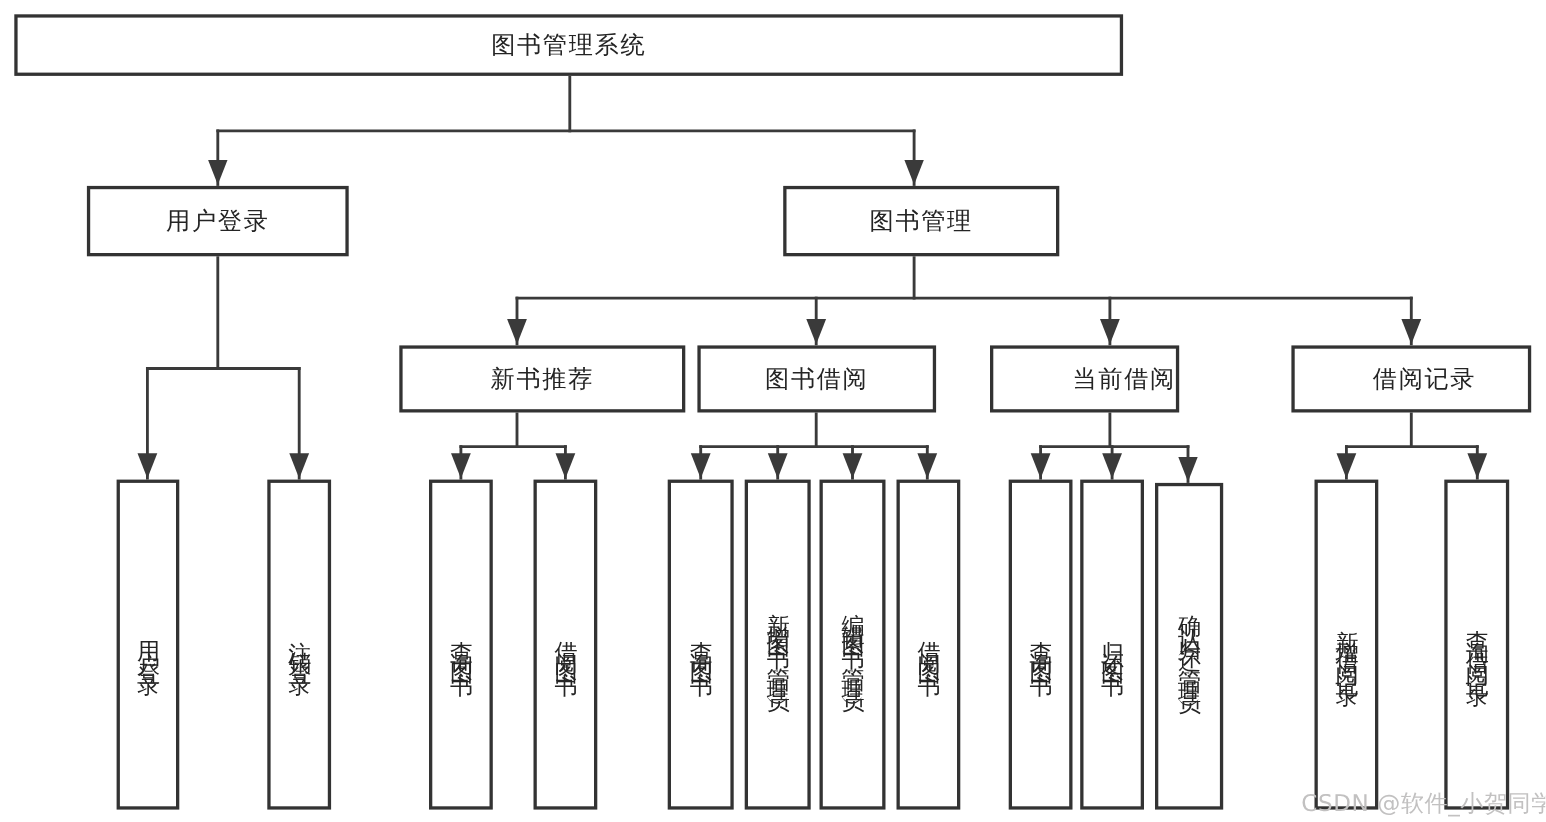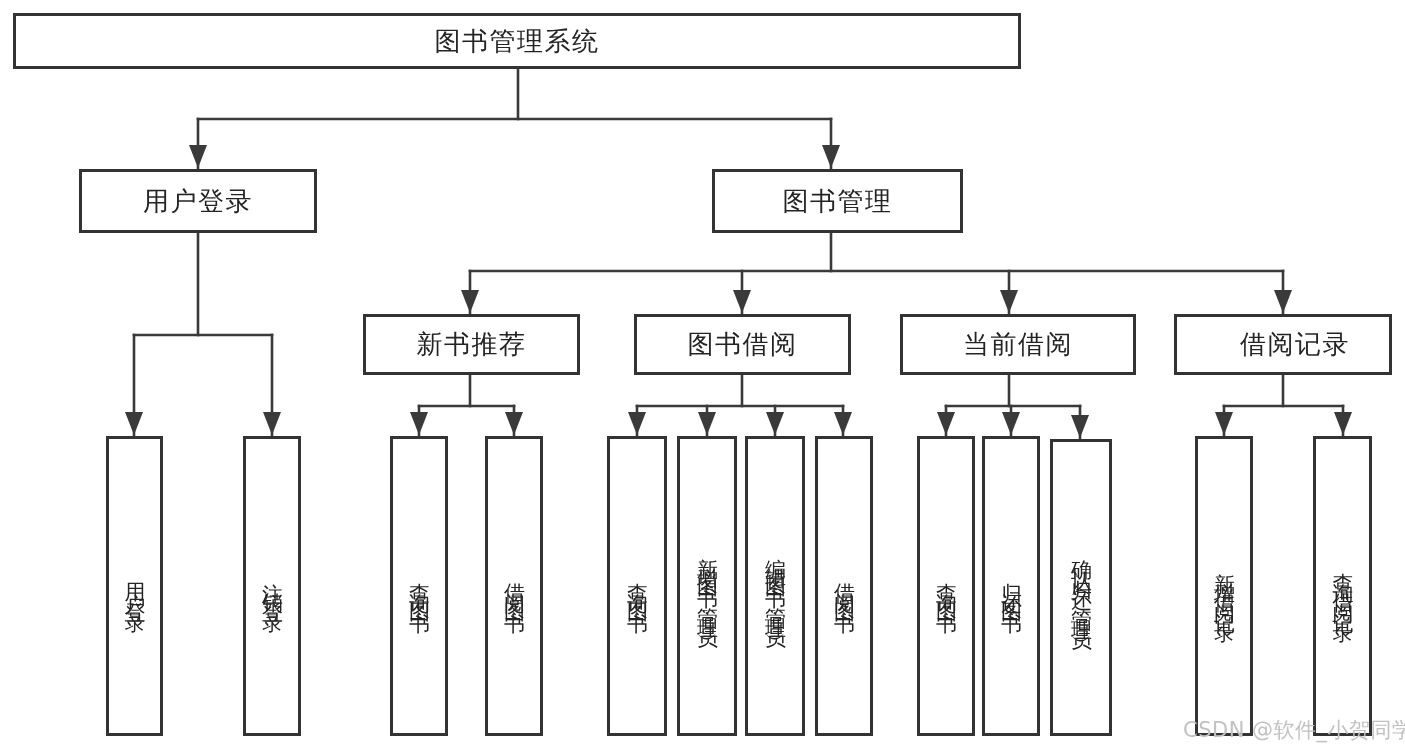--- a/index.html
+++ b/index.html
@@ -29,21 +29,21 @@
     position: absolute;
     box-sizing: border-box;
     background: #ffffff;
     border: 3px solid #333333;
     display: flex;
     align-items: center;
     justify-content: center;
     color: #242424;
   }
   .box.h span {
-    font-size: 26px;
+    font-size: 22px;
     letter-spacing: 1.5px;
     white-space: nowrap;
   }
   .box.v span {
     writing-mode: vertical-rl;
     text-orientation: mixed;
     font-size: 21px;
     line-height: 1;
     letter-spacing: 10px;
     white-space: nowrap;
@@ -130,27 +130,27 @@
     <span>图书管理系统</span>
   </div>
 
   <div class="box h" style="left:79px; top:169px; width:238px; height:64px;">
     <span>用户登录</span>
   </div>
   <div class="box h" style="left:712px; top:169px; width:251px; height:64px;">
     <span>图书管理</span>
   </div>
 
-  <div class="box h" style="left:363px; top:314px; width:217px; height:61px;">
+  <div class="box h" style="left:363px; top:314px; width:260px; height:61px;">
     <span>新书推荐</span>
   </div>
   <div class="box h" style="left:634px; top:314px; width:217px; height:61px;">
     <span>图书借阅</span>
   </div>
-  <div class="box h" style="left:900px; top:314px; width:236px; height:61px;">
+  <div class="box h" style="left:900px; top:314px; width:172px; height:61px;justify-content:flex-end;">
     <span>当前借阅</span>
   </div>
   <div class="box h" style="left:1174px; top:314px; width:218px; height:61px;padding-left:24px;">
     <span>借阅记录</span>
   </div>
 
   <div class="box v" style="left:106px; top:436px; width:57px; height:300px;">
     <span>用户登录</span>
   </div>
   <div class="box v" style="left:243px; top:436px; width:58px; height:300px;">

